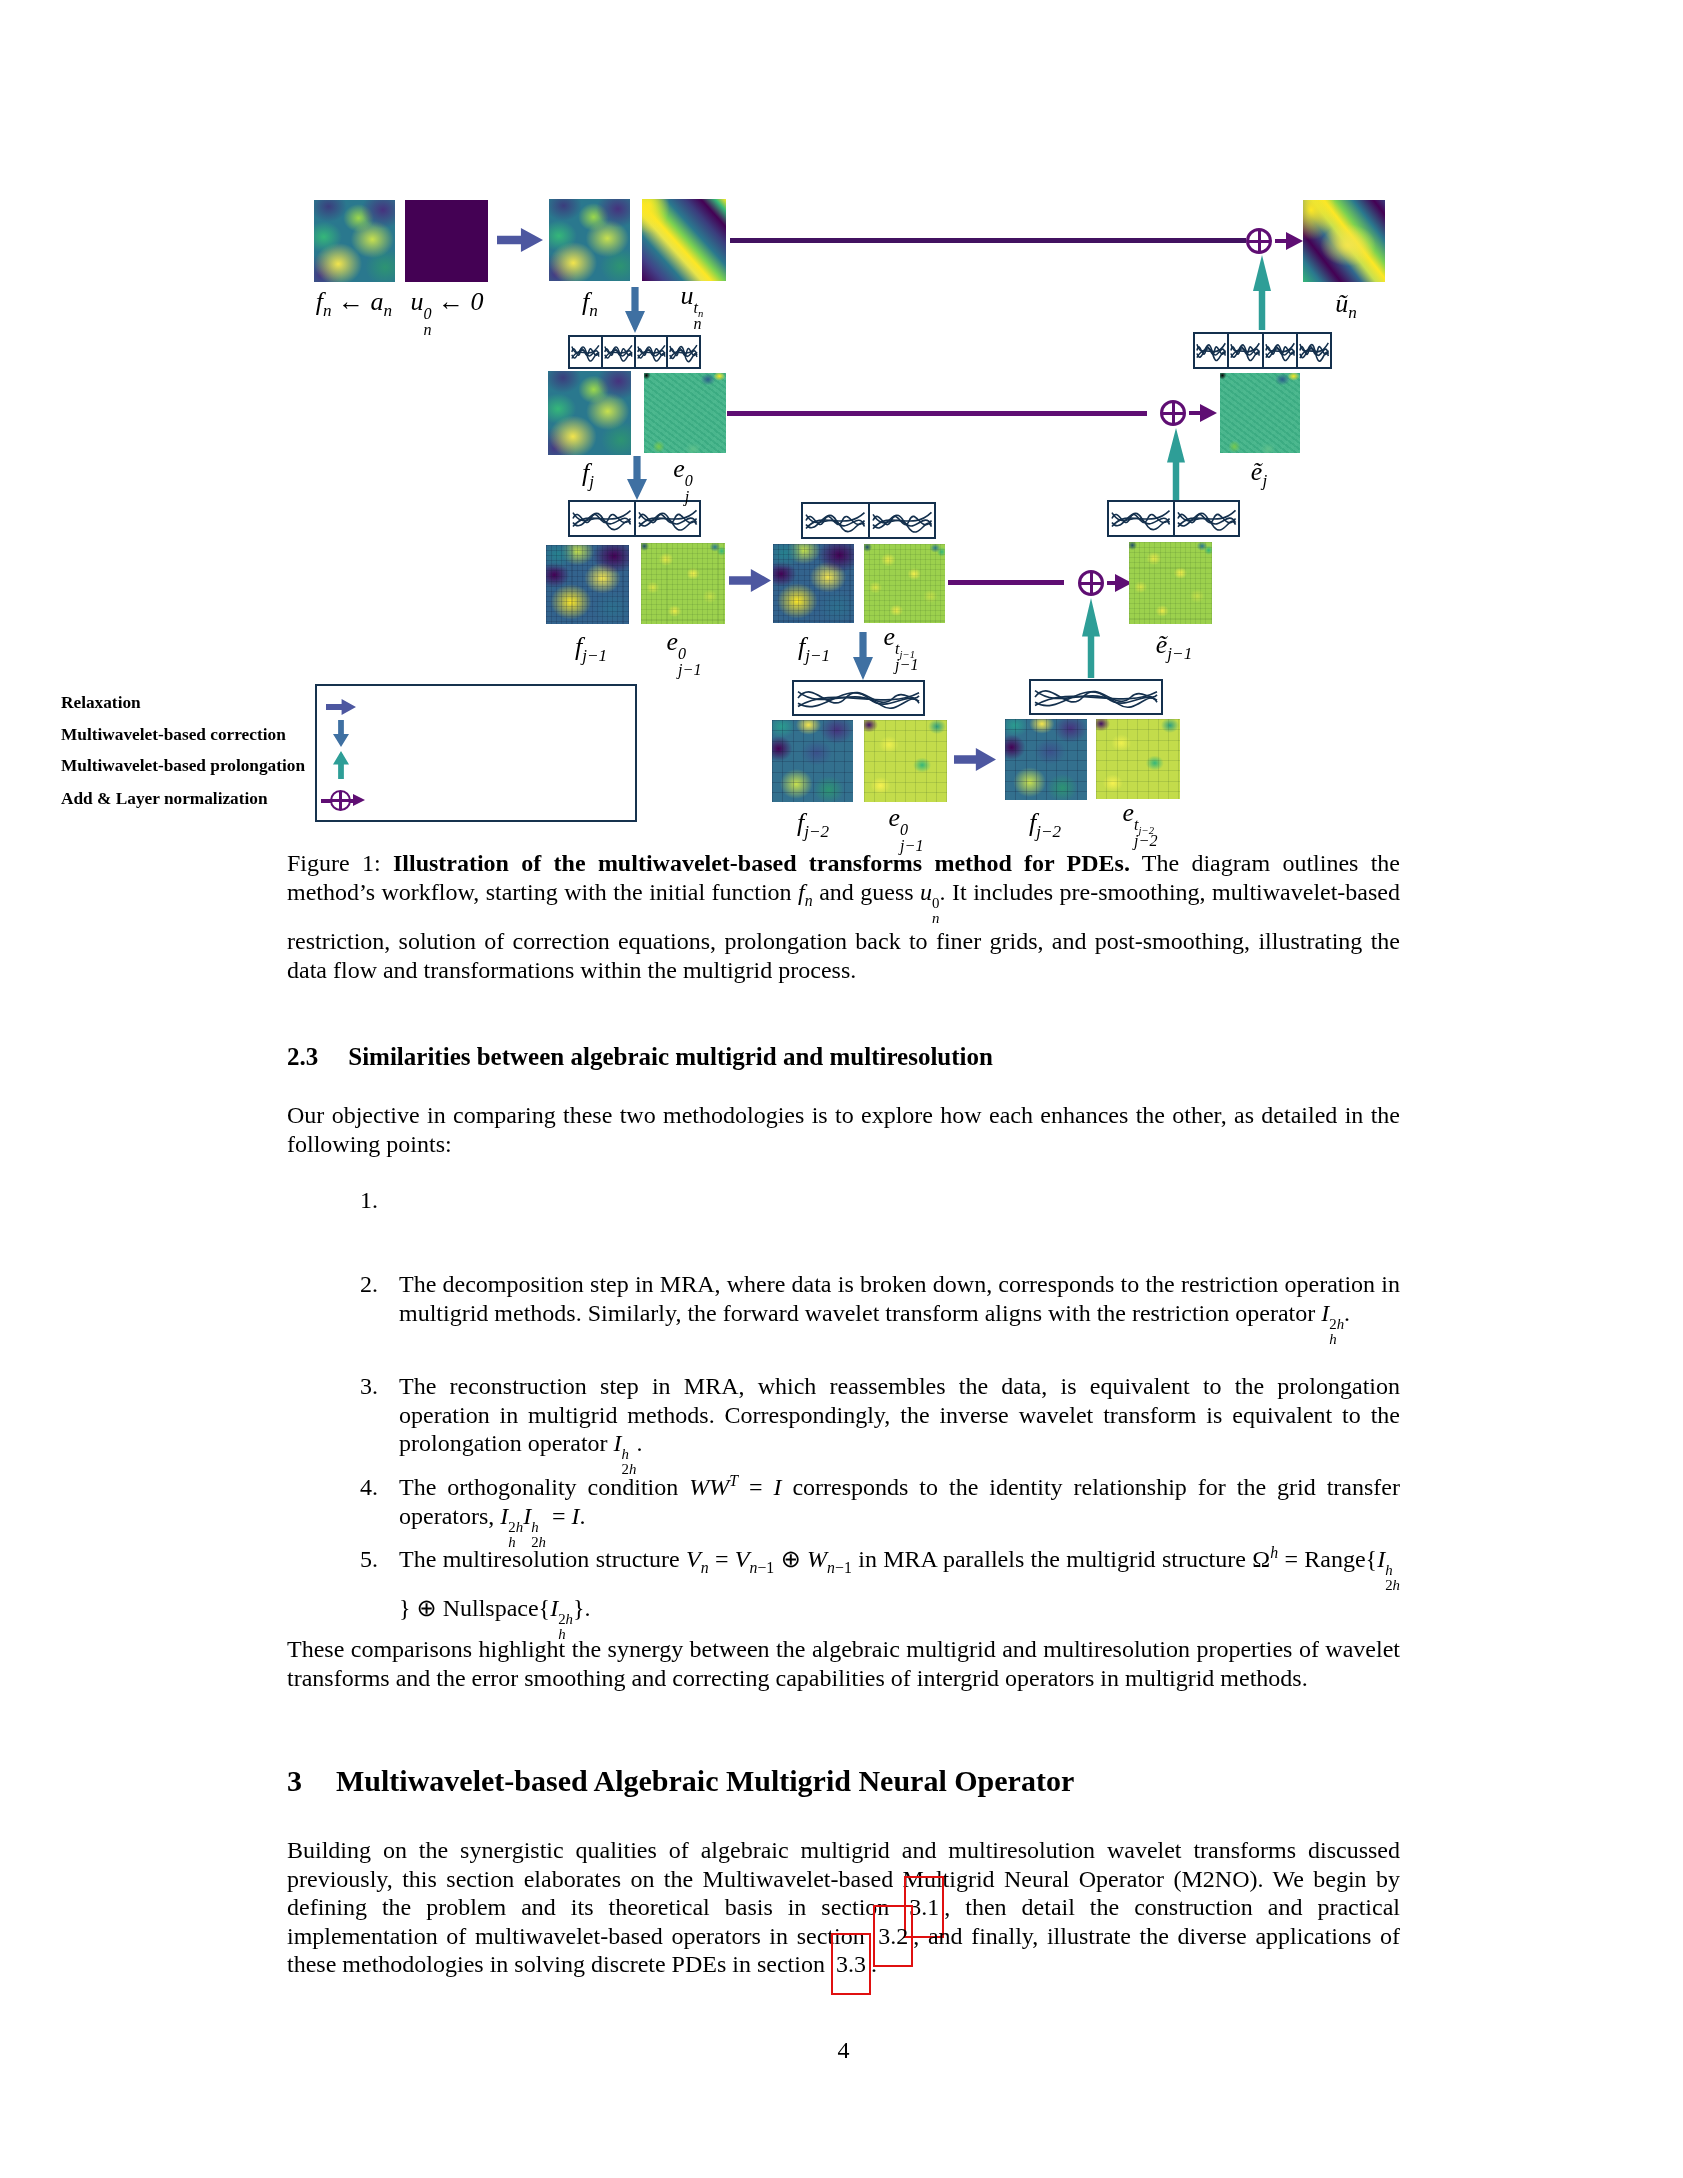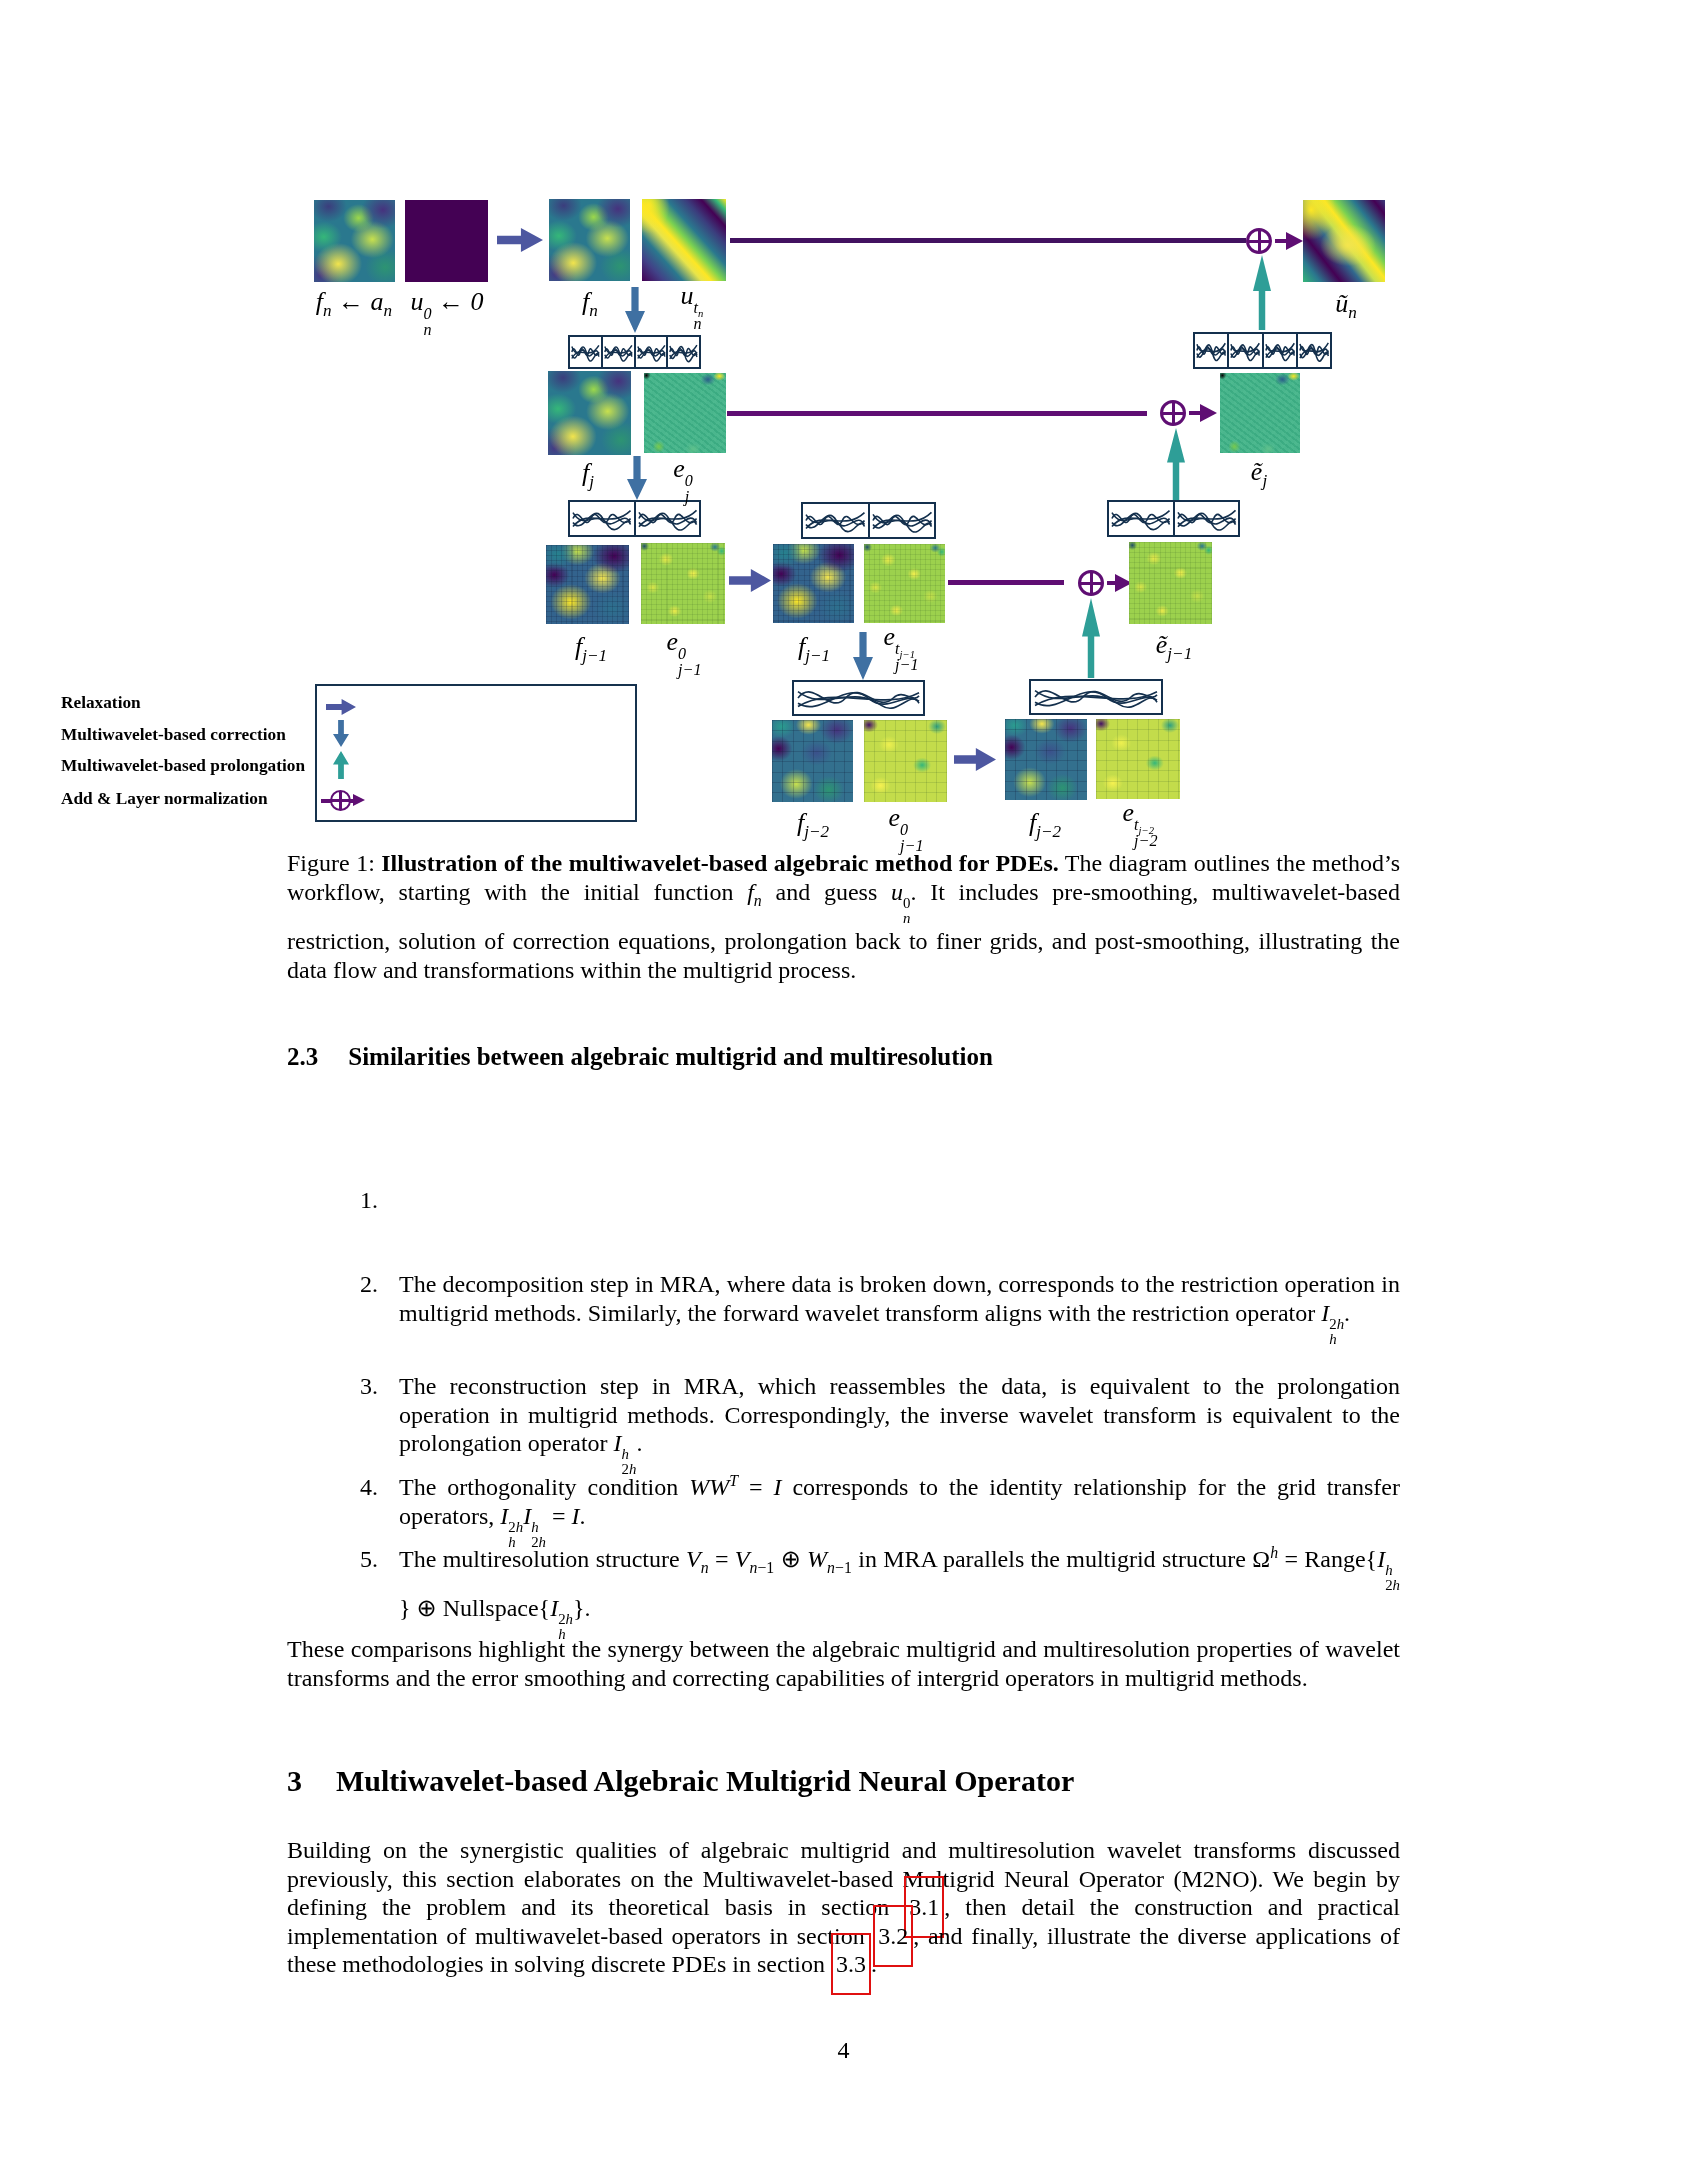--- a/index.html
+++ b/index.html
@@ -388,29 +388,30 @@
     <div class="arrow up c-prol" id="leg-ic-prol"></div>
     <div class="hl" id="leg-ic-add-line"></div>
     <div class="plus" id="leg-ic-add-circ"></div>
     <div class="ah" id="leg-ic-add-ah"></div>
     <div class="leg-label" id="leg-t1">Relaxation</div>
     <div class="leg-label" id="leg-t2">Multiwavelet-based correction</div>
     <div class="leg-label" id="leg-t3">Multiwavelet-based prolongation</div>
     <div class="leg-label" id="leg-t4">Add &amp; Layer normalization</div>
   </div>
 
-  <div class="tx" id="caption">Figure 1: <b>Illustration of the multiwavelet-based algebraic method for PDEs.</b> The diagram outlines the method’s workflow, starting with the initial function <i>f</i><sub><i>n</i></sub> and guess <i>u</i><span class="ss">
+  <div class="tx" id="caption">Figure 1: <b>Illustration of the multiwavelet-based transforms method for PDEs.</b> The diagram outlines the method’s workflow, starting with the initial function <i>f</i><sub><i>n</i></sub> and guess <i>u</i><span class="ss">
         <span class="sup">0</span>
         <span class="sub"><i>n</i></span>
       </span>. It includes pre-smoothing, multiwavelet-based restriction, solution of correction equations, prolongation back to finer grids, and post-smoothing, illustrating the data flow and transformations within the multigrid process.</div>
 
   <div class="h23">
     <span class="no">2.3</span><span>Similarities between algebraic multigrid and multiresolution</span>
   </div>
 
+  <div class="tx" id="para1">Our objective in comparing these two methodologies is to explore how each enhances the other, as detailed in the following points:</div>
 
   <div class="li" id="li1">
     <span class="num">1.</span>
   </div>
   <div class="li" id="li2">
     <span class="num">2.</span>
     <span>The decomposition step in MRA, where data is broken down, corresponds to the restriction operation in multigrid methods. Similarly, the forward wavelet transform aligns with the restriction operator <i>I</i><span class="ss">
           <span class="sup">2<i>h</i></span>
           <span class="sub"><i>h</i></span>
         </span>.</span>

